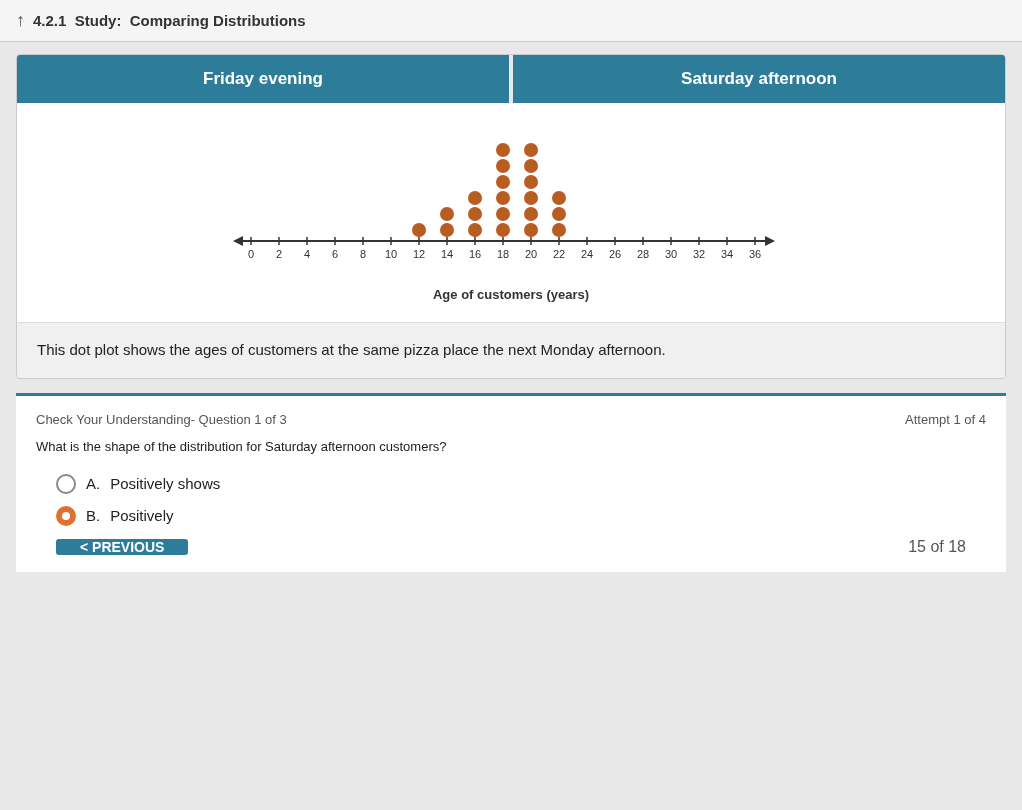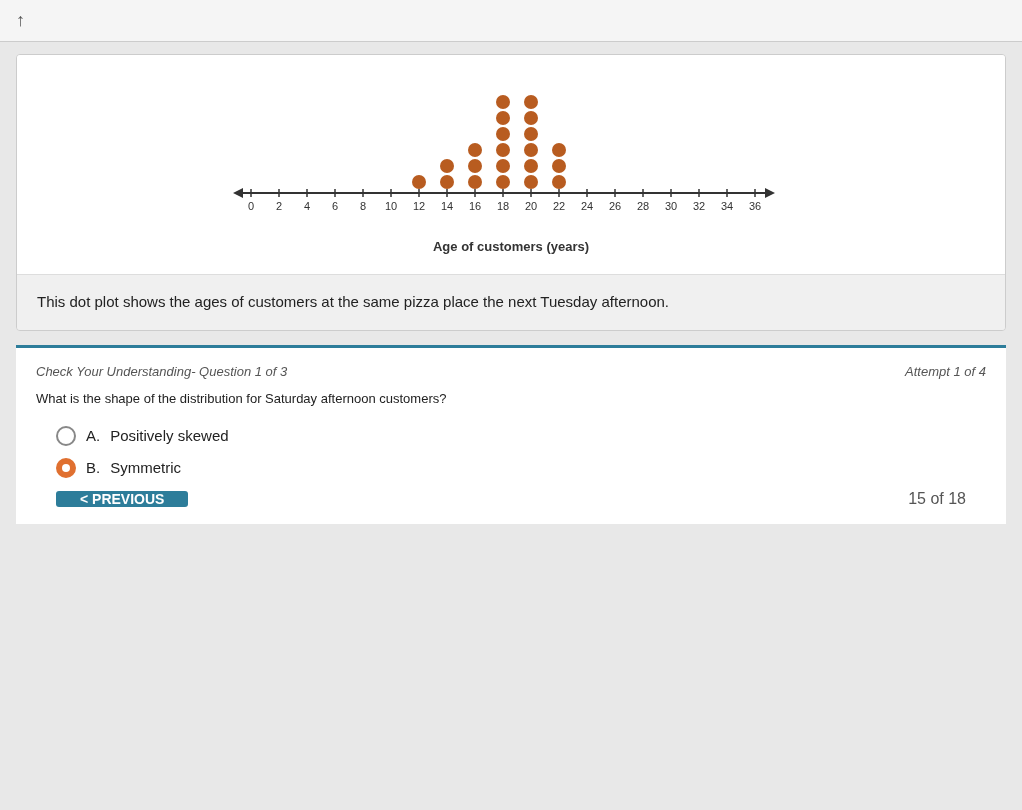--- a/index.html
+++ b/index.html
@@ -118,21 +118,20 @@
       padding: 16px 20px;
       margin-top: 0;
     }
 
     .question-meta {
       display: flex;
       justify-content: space-between;
       font-size: 13px;
       color: #555;
       margin-bottom: 12px;
-      font-style: italic;
     }
 
     .question-text {
       font-size: 13px;
       color: #222;
       margin-bottom: 20px;
     }
 
     .options {
       display: flex;
@@ -195,25 +194,35 @@
     .page-indicator {
       font-size: 16px;
       color: #555;
     }
   </style>
 </head>
 <body>
 
 <div class="header-bar">
   <span class="header-icon">↑</span>
+  <span class="header-title">
+    <span>4.2.1</span>
+    &nbsp;<span style="font-weight:bold;">Study:</span>
+    &nbsp;<span>Comparing Distributions</span>
+  </span>
 </div>
 
 <div class="main-content">
   <div class="card">
 
+    <div class="tabs-row">
+      <div class="tab active-left">Friday evening</div>
+      <div class="tab-separator"></div>
+      <div class="tab active-right">Saturday afternoon</div>
+    </div>
 
     <div class="dot-plot-area">
       <div class="dot-plot-container">
         
         <svg viewBox="0 0 560 150" width="560" height="150">
 
           <line x1="18" y1="118" x2="548" y2="118" stroke="#333" stroke-width="2"></line>
 
           <polygon points="12,118 22,113 22,123" fill="#333"></polygon>
 
@@ -301,48 +310,48 @@
           <circle cx="310" cy="43" r="7" fill="#b85c20"></circle>
 
           <circle cx="282" cy="27" r="7" fill="#b85c20"></circle>
           <circle cx="310" cy="27" r="7" fill="#b85c20"></circle>
 
         </svg>
       </div>
       <div class="axis-label-text">Age of customers (years)</div>
     </div>
 
-    <div class="description-text">This dot plot shows the ages of customers at the same pizza place the next Tuesday afternoon.</div>
+    <div class="description-text">This dot plot shows the ages of customers at the same pizza place the next Monday afternoon.</div>
 
   </div>
 
   <div class="divider"></div>
 
   <div class="bottom-section">
     <div class="question-meta">
       <span>Check Your Understanding- Question 1 of 3</span>
       <span>Attempt 1 of 4</span>
     </div>
     <div class="question-text">What is the shape of the distribution for Saturday afternoon customers?</div>
 
     <div class="options">
 
       <div class="option">
         <div class="radio-outer">
         </div>
         <span>A.</span>
-        <span>Positively skewed</span>
+        <span>Positively shows</span>
       </div>
 
       <div class="option">
         <div class="radio-outer selected">
           <div class="radio-inner"></div>
         </div>
         <span>B.</span>
-        <span>Symmetric</span>
+        <span>Positively</span>
       </div>
     </div>
 
     <div class="nav-buttons">
       <button class="nav-btn">&lt; PREVIOUS</button>
       <span class="page-indicator">15 of 18</span>
     </div>
   </div>
 </div>
 

